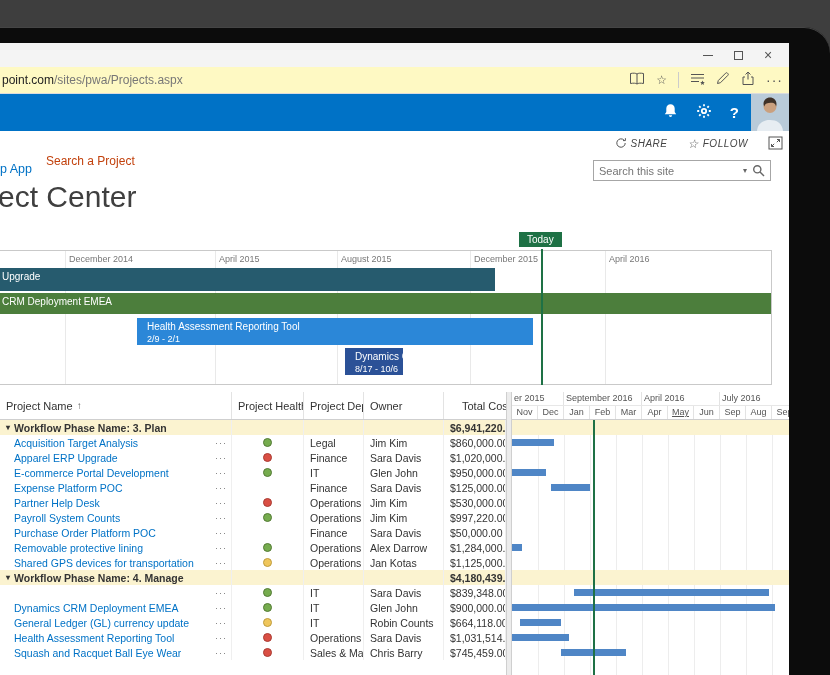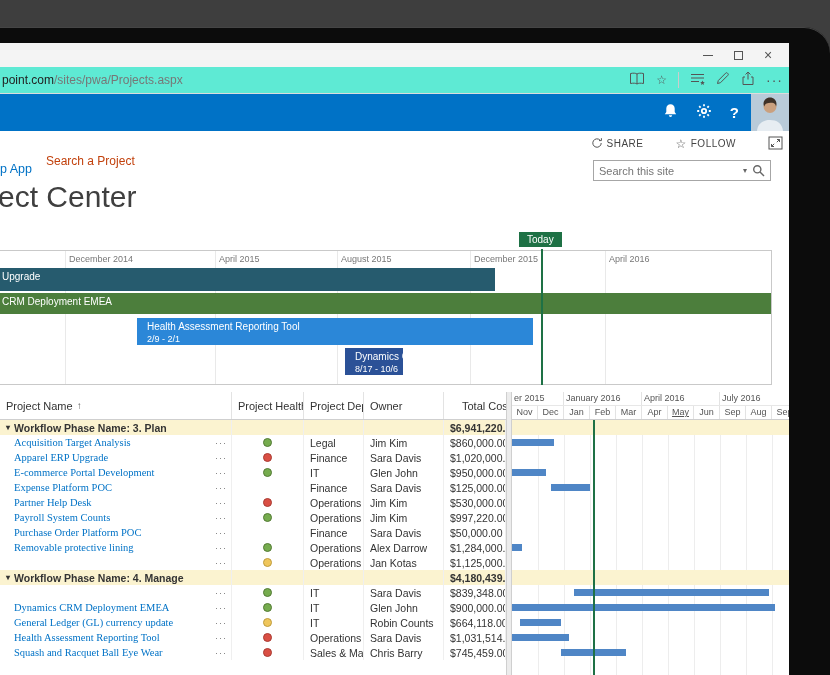--- a/index.html
+++ b/index.html
@@ -11,36 +11,36 @@
   .screen{position:absolute;left:0;top:43px;width:789px;height:632px;background:#fff;overflow:hidden;}
 
   
   .titlebar{position:absolute;left:0;top:0;width:100%;height:24px;background:#f4f4f4;}
   .win-controls{position:absolute;right:6px;top:0;height:100%;display:flex;align-items:center;}
   .win-btn{width:30px;height:100%;display:flex;align-items:center;justify-content:center;color:#555;cursor:pointer;}
   .glyph-min{width:10px;height:1px;background:#555;display:block;}
   .glyph-max{width:9px;height:9px;border:1px solid #555;display:block;}
   .glyph-close{font-size:14px;line-height:1;color:#555;}
 
-  .addressbar{position:absolute;left:0;top:24px;width:100%;height:27px;background:#5eead4;
+  .addressbar{position:absolute;left:0;top:24px;width:100%;height:27px;background:#fef9c3;
               border-bottom:1px solid #dcdcdc;display:flex;align-items:center;}
   .url{font-size:12px;white-space:nowrap;padding-left:2px;}
   .url .dom{color:#222;}
   .url .path{color:#777;}
   .addr-icons{position:absolute;right:6px;top:0;height:100%;display:flex;align-items:center;gap:11px;}
   .addr-icons .vdiv{width:1px;height:16px;background:#ccc;}
   .txt-icon{font-size:14px;color:#555;letter-spacing:1px;line-height:1;}
 
   .suitebar{position:absolute;left:0;top:51px;width:100%;height:37px;background:var(--suite-blue,#0072C6);}
   .suite-icons{position:absolute;right:50px;top:0;height:100%;display:flex;align-items:center;gap:18px;}
   .help-glyph{color:#fff;font-size:15px;font-weight:bold;}
   .avatar{position:absolute;right:0;top:0;width:38px;height:37px;overflow:hidden;cursor:pointer;}
 
-  .cmdbar{position:absolute;top:88px;right:6px;height:25px;display:flex;align-items:center;gap:32px;
-          font-size:10px;color:#444;}
+  .cmdbar{position:absolute;top:88px;right:6px;height:25px;display:flex;align-items:center;gap:20px;
+          font-size:10px;color:#444;font-style:italic;}
   .cmd-item{display:flex;align-items:center;gap:4px;letter-spacing:.5px;cursor:pointer;}
   .star-glyph{font-size:12px;color:#555;line-height:1;}
 
   .nav-app{position:absolute;left:0;top:119px;font-size:12.5px;color:var(--link-blue,#0072C6);cursor:pointer;}
   .nav-search{position:absolute;left:46px;top:111px;font-size:12px;color:#c2410c;cursor:pointer;}
   .site-search{position:absolute;top:117px;right:18px;width:178px;height:21px;border:1px solid #a6a6a6;
                background:#fff;display:flex;align-items:center;}
   .site-search input{flex:1;min-width:0;border:none;outline:none;font-size:11px;color:#666;padding:0 5px;
                font-family:"Liberation Sans",sans-serif;background:transparent;}
   .chev{font-size:8px;color:#666;padding:0 3px;cursor:pointer;}
@@ -66,21 +66,21 @@
   .grid-header{height:28px;display:flex;border-bottom:1px solid #cfcfcf;background:#fff;}
   .gh-cell{font-size:11px;color:#333;display:flex;align-items:center;padding-left:6px;
            border-right:1px solid #e3e3e3;overflow:hidden;white-space:nowrap;flex:none;cursor:pointer;}
   .gh-arrow{font-size:10px;color:#555;margin-left:4px;}
   .grid-rows{position:relative;}
   .grid-row{height:15px;display:flex;font-size:10.5px;color:#333;}
   .cell{flex:none;display:flex;align-items:center;overflow:hidden;white-space:nowrap;
         border-right:1px solid #efefef;padding-left:6px;position:relative;}
   .row-group{background:var(--group-bg,#FBF3D0);font-weight:bold;}
   .tri{font-size:8px;margin-right:4px;color:#333;cursor:pointer;}
-  .plink{color:var(--link-blue,#0072C6);padding-left:8px;cursor:pointer;overflow:hidden;white-space:nowrap;font-family:Liberation Serif, serif;}
+  .plink{color:var(--link-blue,#0072C6);padding-left:8px;cursor:pointer;overflow:hidden;white-space:nowrap;}
   .more-btn{position:absolute;right:4px;top:0;height:100%;display:flex;align-items:center;
             color:#777;font-size:9px;letter-spacing:1px;cursor:pointer;}
   .health-cell{justify-content:center;padding-left:0;}
   .dot{width:9px;height:9px;border-radius:50%;border:1px solid transparent;display:block;}
   .cost-bold{font-weight:bold;}
 
   .splitter{position:absolute;left:506px;top:0;width:6px;height:283px;background:#ececec;
             border-left:1px solid #cfcfcf;border-right:1px solid #cfcfcf;cursor:col-resize;}
 
   .gantt{position:absolute;left:512px;top:0;width:277px;height:283px;overflow:hidden;background:#fff;}
@@ -356,20 +356,21 @@
             </div>
             <div class="cell health-cell" style="width: 72px;">
               <span class="dot" style="background: rgb(118, 172, 78); border-color: rgb(83, 122, 52);"></span>
             </div>
             <div class="cell" style="width: 60px;">Operations</div>
             <div class="cell" style="width: 80px;">Alex Darrow</div>
             <div class="cell" style="width: 62px;">$1,284,000.00</div>
           </div>
           <div class="grid-row">
             <div class="cell" style="width: 232px;">
+              <span class="plink">Shared GPS devices for transportation</span>
               <span class="more-btn">···</span>
             </div>
             <div class="cell health-cell" style="width: 72px;">
               <span class="dot" style="background: rgb(239, 198, 92); border-color: rgb(191, 156, 61);"></span>
             </div>
             <div class="cell" style="width: 60px;">Operations</div>
             <div class="cell" style="width: 80px;">Jan Kotas</div>
             <div class="cell" style="width: 62px;">$1,125,000.00</div>
           </div>
           <div class="grid-row row-group">
@@ -440,21 +441,21 @@
             <div class="cell" style="width: 60px;">Sales &amp; Marketing</div>
             <div class="cell" style="width: 80px;">Chris Barry</div>
             <div class="cell" style="width: 62px;">$745,459.00</div>
           </div>
         </div>
     </div>
     <div class="splitter"></div>
     <div class="gantt">
       <div class="g-top" id="gantt-top">
           <div class="g-top-cell" style="width: 52px;">er 2015</div>
-          <div class="g-top-cell" style="width: 78px;">January 2016</div>
+          <div class="g-top-cell" style="width: 78px;">September 2016</div>
           <div class="g-top-cell" style="width: 78px;">April 2016</div>
           <div class="g-top-cell" style="width: 78px;">July 2016</div>
         </div>
       <div class="g-months" id="gantt-months">
           <div class="g-month" style="width: 26px;">Nov</div>
           <div class="g-month" style="width: 26px;">Dec</div>
           <div class="g-month" style="width: 26px;">Jan</div>
           <div class="g-month" style="width: 26px;">Feb</div>
           <div class="g-month" style="width: 26px;">Mar</div>
           <div class="g-month" style="width: 26px;">Apr</div>

